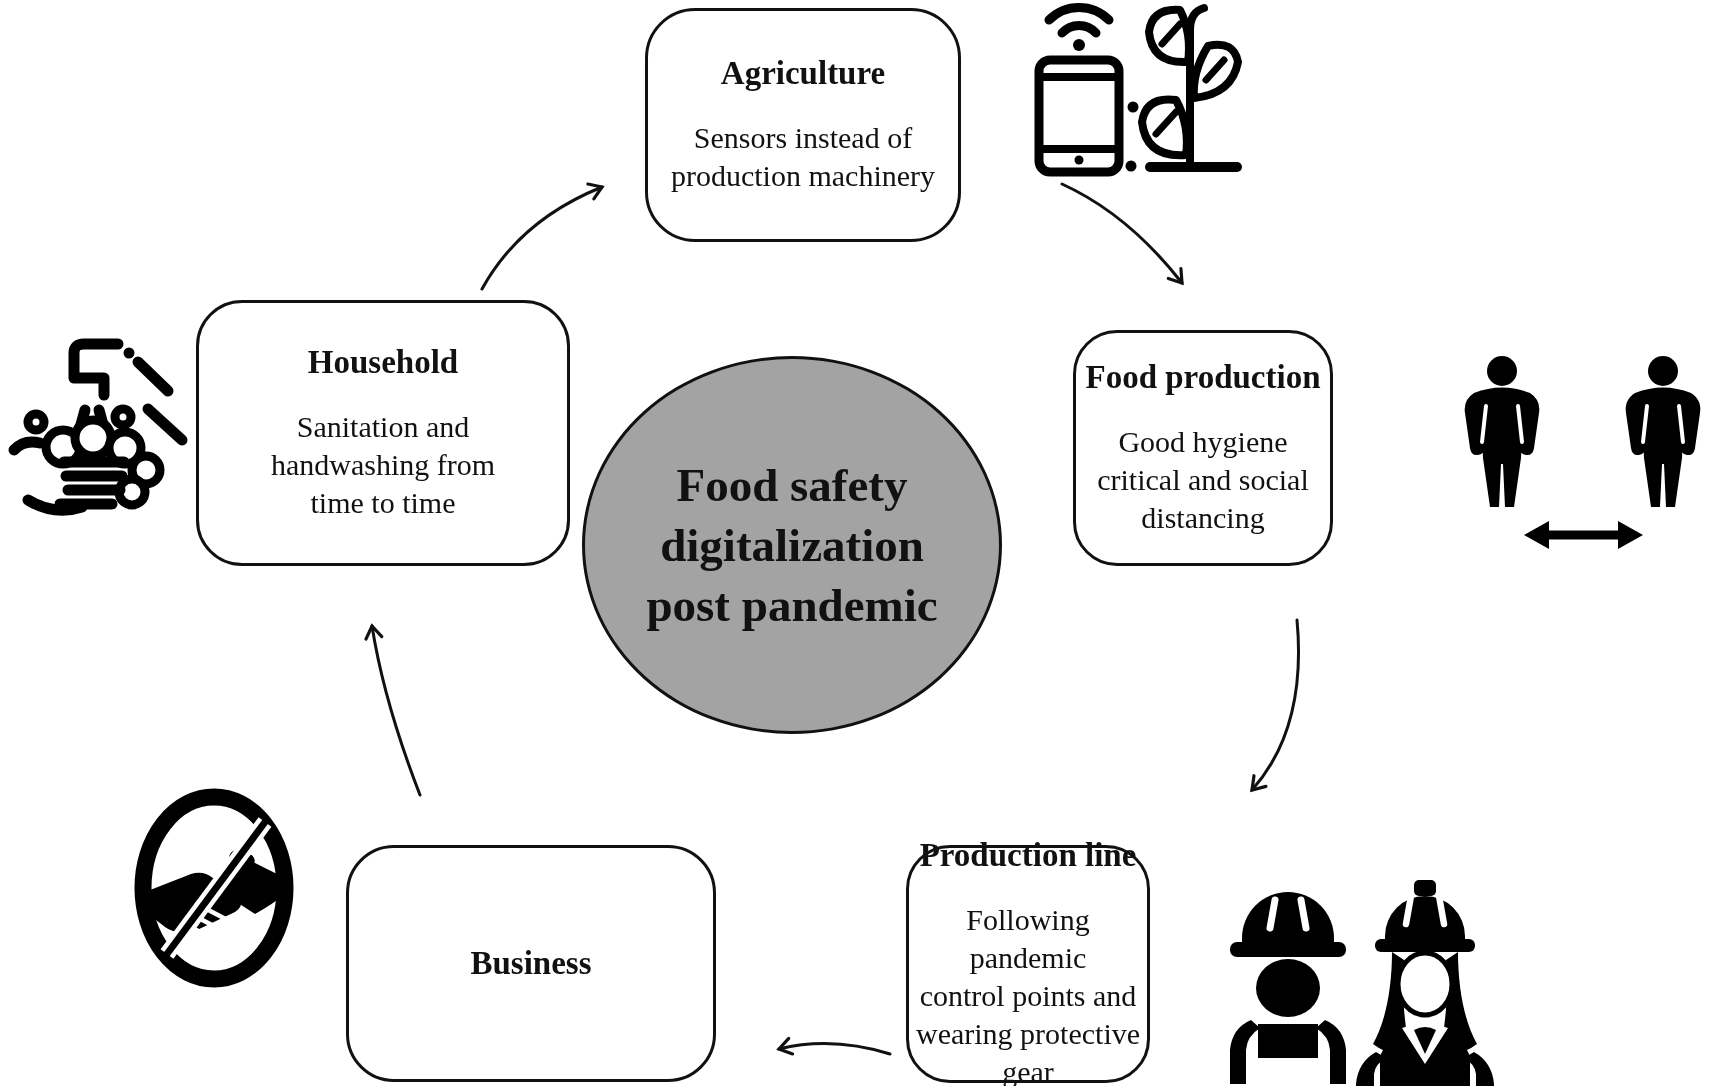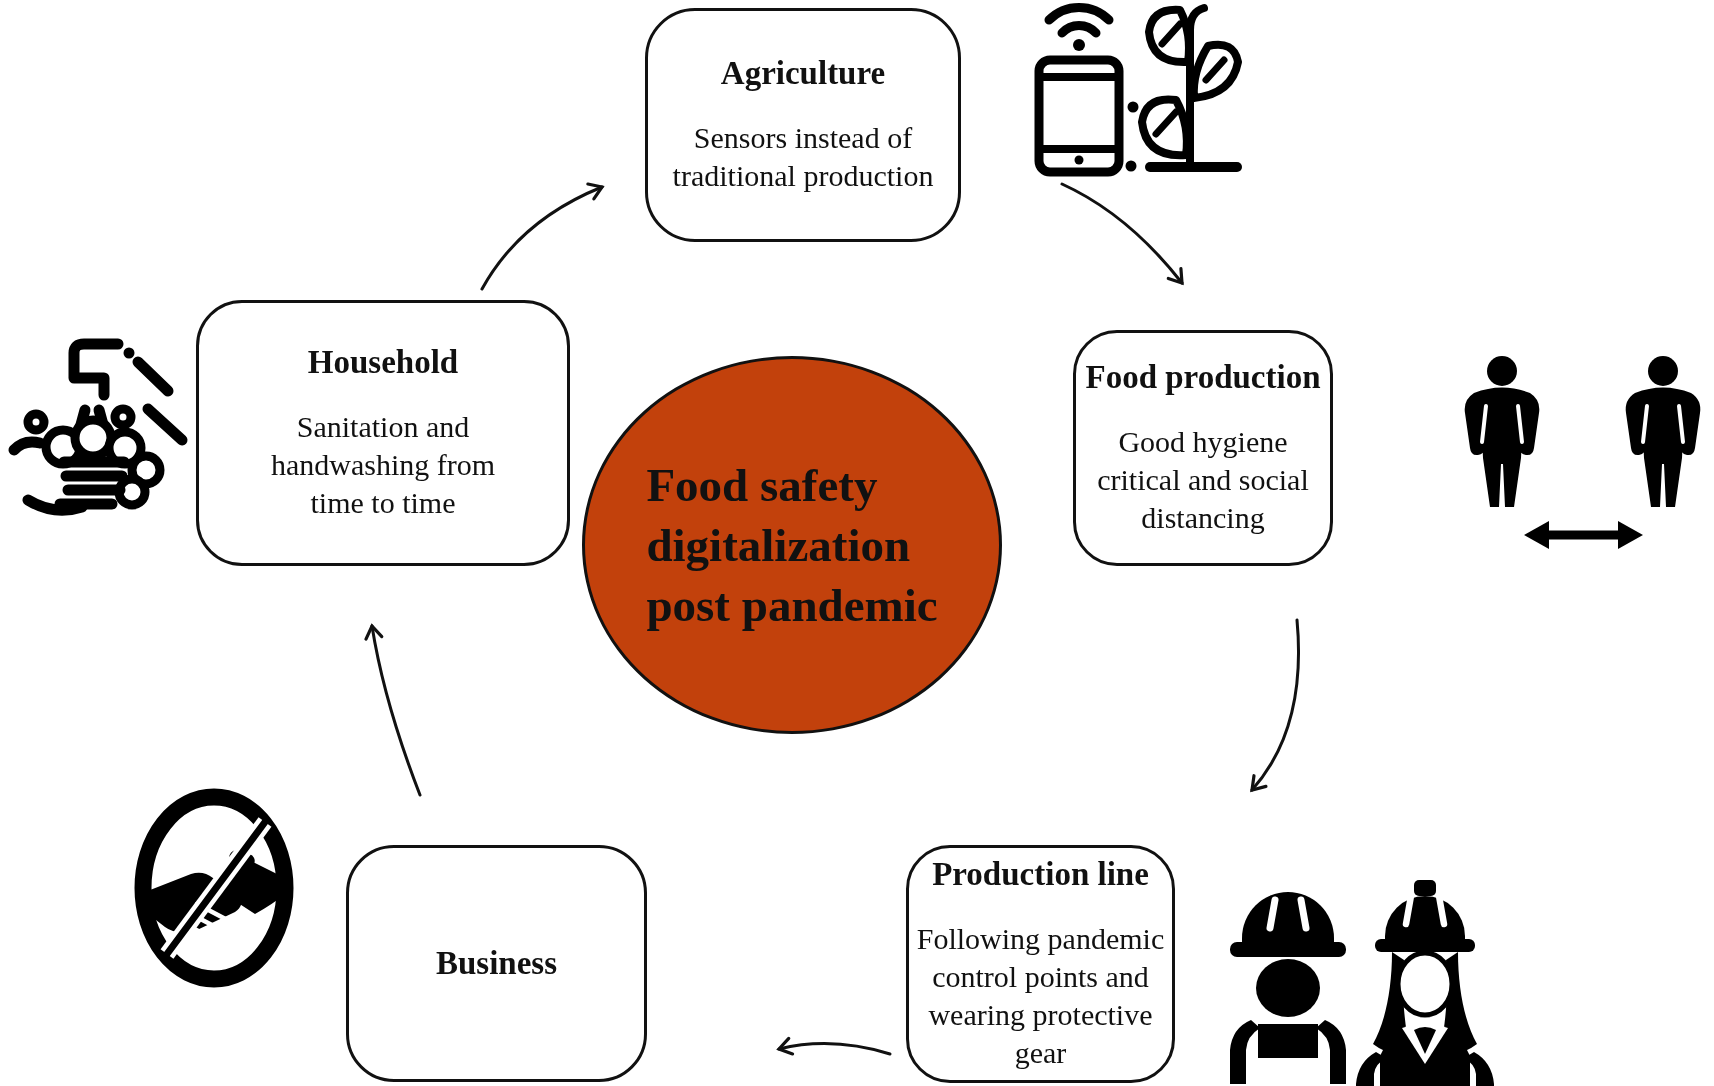--- a/index.html
+++ b/index.html
@@ -10,29 +10,29 @@
   .overlay{position:absolute;left:0;top:0;width:1714px;height:1086px;}
   .node{
     position:absolute;border:3px solid #111;background:#fff;
     display:flex;flex-direction:column;align-items:center;justify-content:center;
     text-align:center;gap:28px;box-sizing:border-box;padding:6px 4px;
   }
   .node-title{font-weight:bold;font-size:33px;line-height:1.1;}
   .node-desc{font-size:30px;line-height:1.27;white-space:pre-line;}
   .center-ellipse{
     position:absolute;left:582px;top:356px;width:420px;height:378px;
-    border:3px solid #111;border-radius:50%;background:#c2410c;
-    display:flex;align-items:center;justify-content:center;text-align:left;box-sizing:border-box;
+    border:3px solid #111;border-radius:50%;background:#a3a3a3;
+    display:flex;align-items:center;justify-content:center;text-align:center;box-sizing:border-box;
   }
   .center-title{font-weight:bold;font-size:47px;line-height:1.28;white-space:pre-line;}
   #n-agriculture{left:645px;top:8px;width:316px;height:234px;border-radius:50px;}
   #n-household{left:196px;top:300px;width:374px;height:266px;border-radius:46px;}
   #n-food-production{left:1073px;top:330px;width:260px;height:236px;border-radius:44px;align-items:center;}
-  #n-production-line{left:906px;top:845px;width:269px;height:238px;border-radius:44px;}
-  #n-business{left:346px;top:845px;width:301px;height:237px;border-radius:48px;}
+  #n-production-line{left:906px;top:845px;width:244px;height:238px;border-radius:44px;}
+  #n-business{left:346px;top:845px;width:370px;height:237px;border-radius:48px;}
 </style>
 </head>
 <body>
 
 <div class="canvas">
 
   <svg class="overlay" viewBox="0 0 1714 1086">
     <defs>
       <marker id="ah" markerUnits="userSpaceOnUse" markerWidth="30" markerHeight="30" refX="0" refY="0" viewBox="-15 -15 30 30" orient="auto">
         <path d="M -12 -8 L 0 0 L -12 8" fill="none" stroke="#111" stroke-width="3.2" stroke-linecap="round"></path>
@@ -154,21 +154,21 @@
 
   <div class="center-ellipse">
     <div class="center-title">Food safety
 digitalization
 post pandemic</div>
   </div>
 
   <div class="node" id="n-agriculture">
     <div class="node-title">Agriculture</div>
     <div class="node-desc">Sensors instead of
-traditional production</div>
+production machinery</div>
   </div>
 
   <div class="node" id="n-food-production">
     <div class="node-title">Food production</div>
     <div class="node-desc">Good hygiene
 critical and social
 distancing</div>
   </div>
 
   <div class="node" id="n-production-line">

